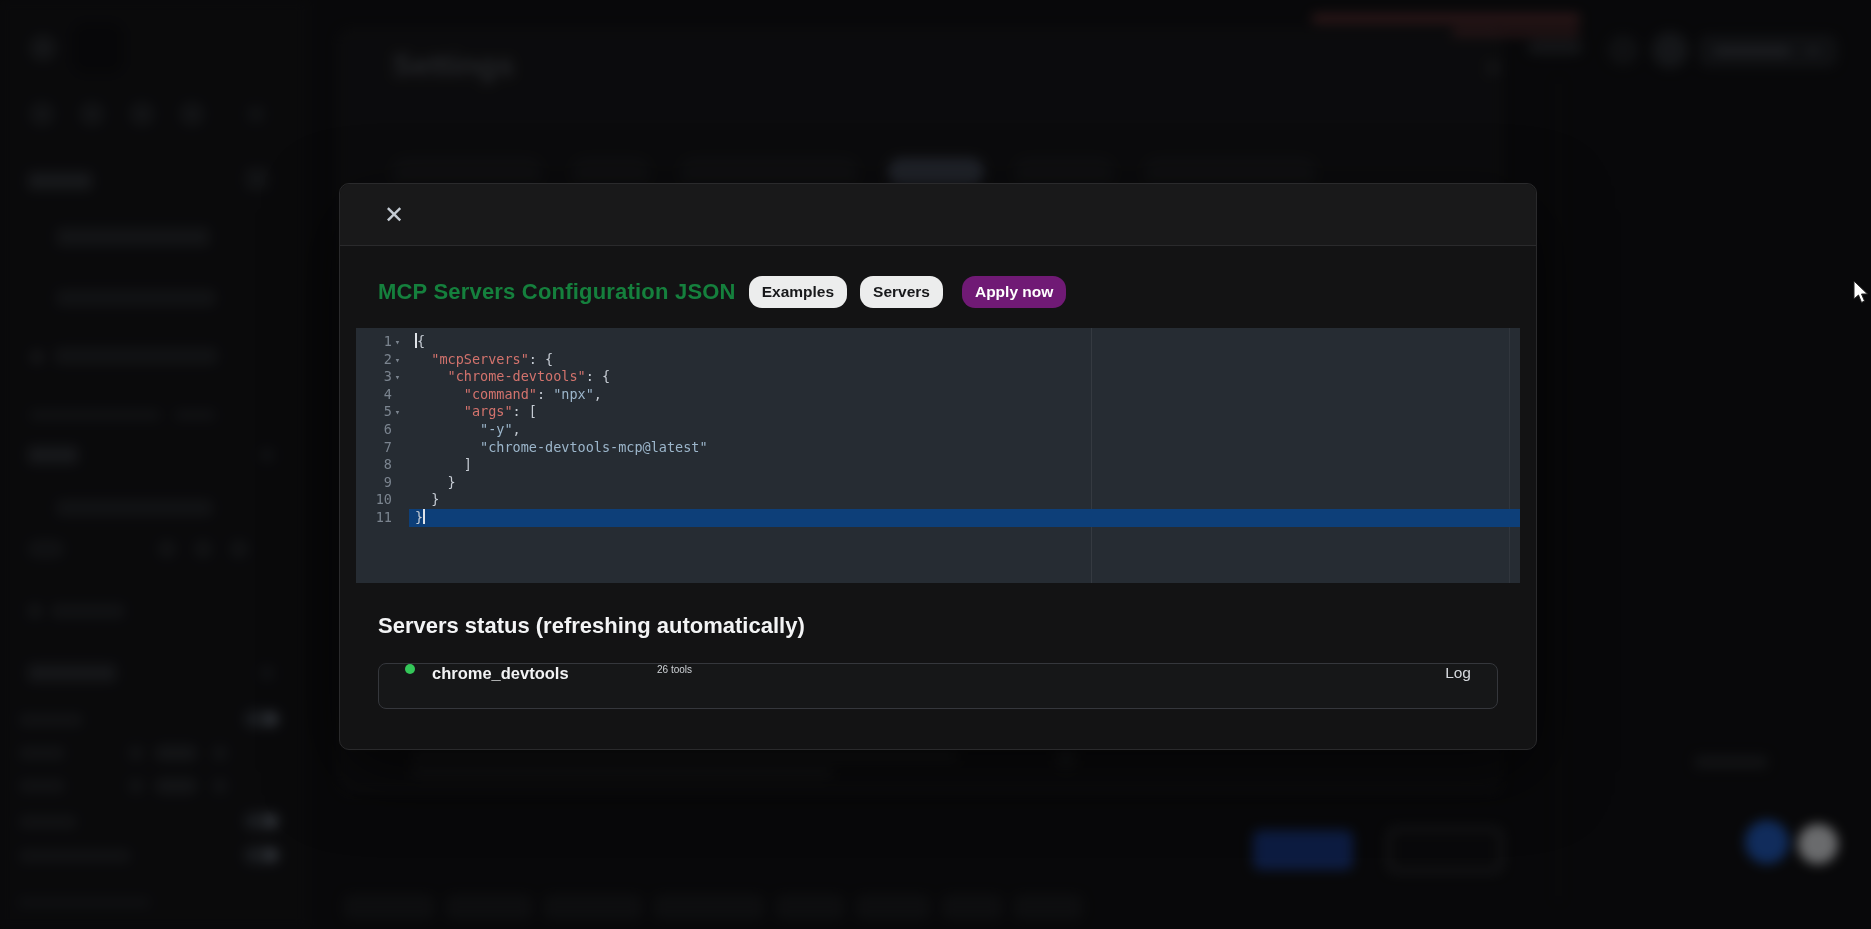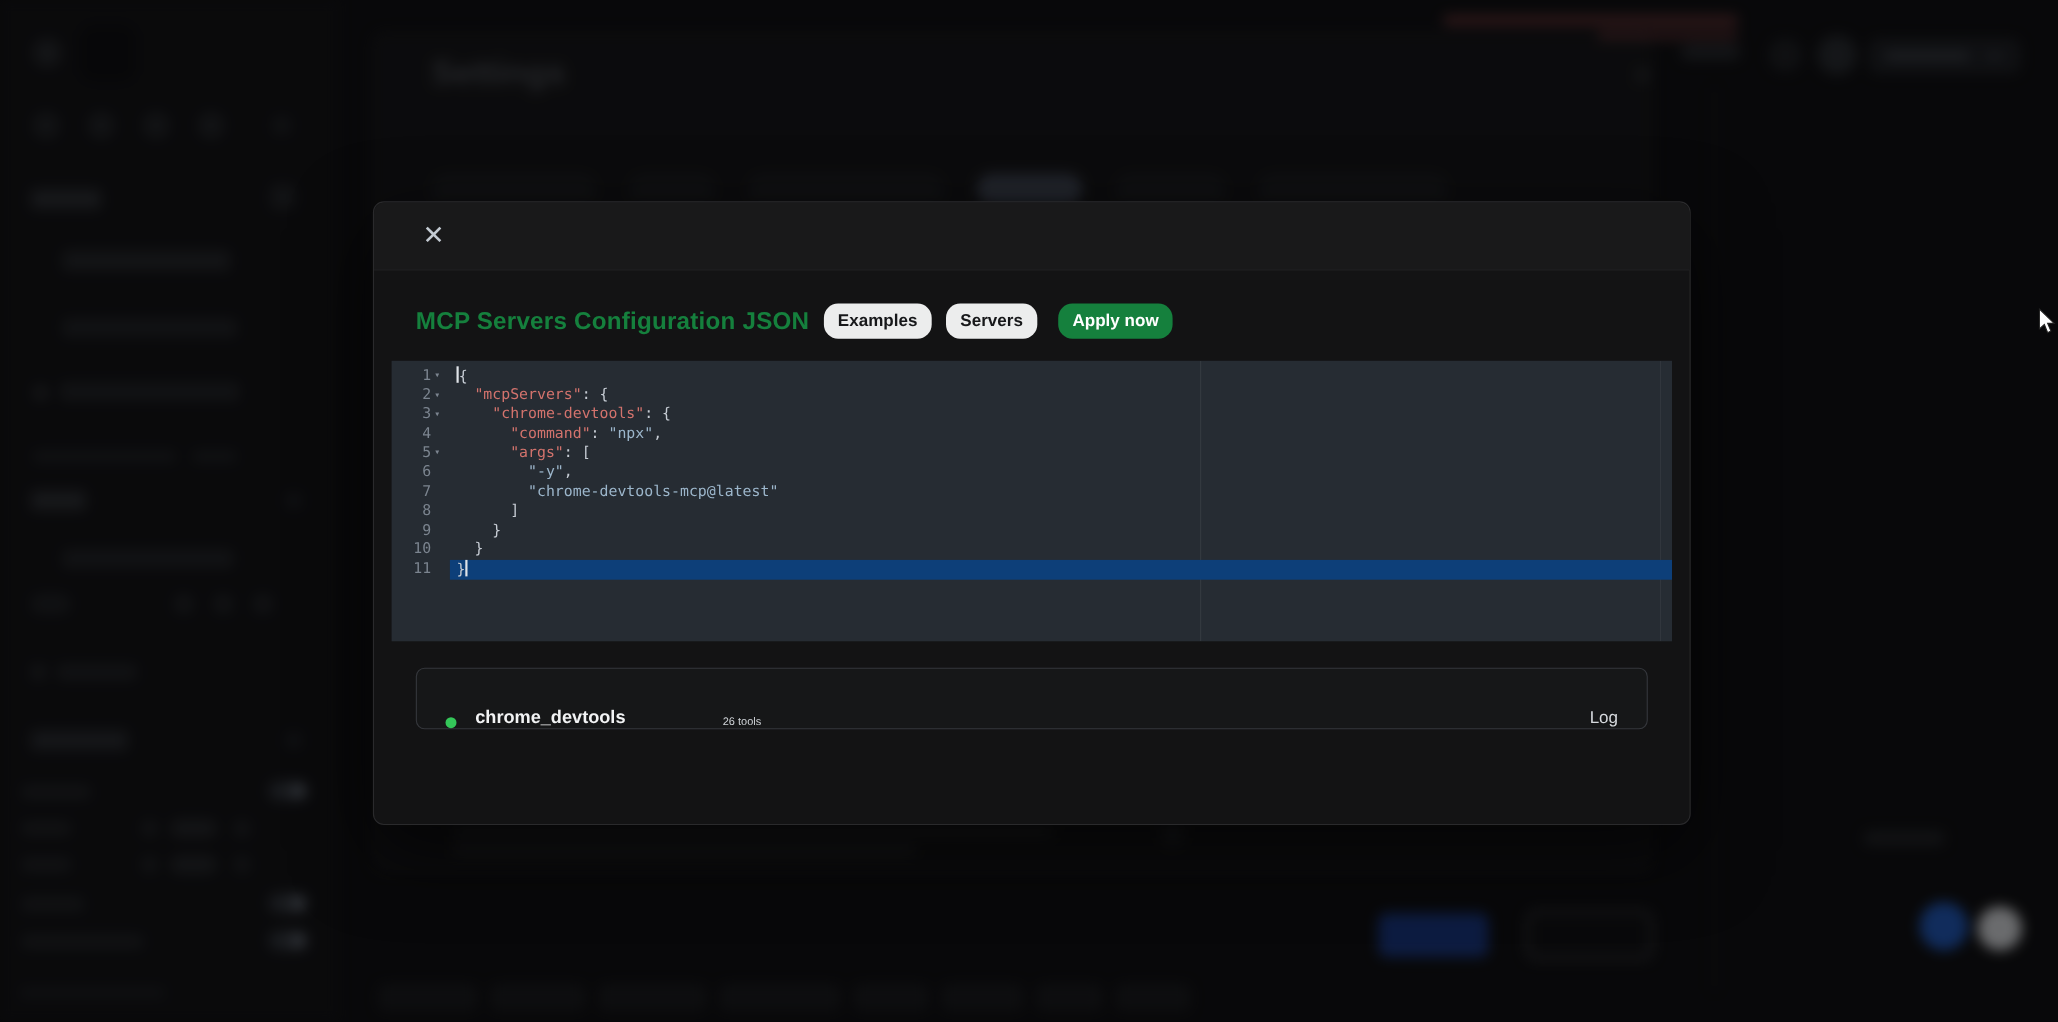--- a/index.html
+++ b/index.html
@@ -23,21 +23,21 @@
   .modal-title { font-size:25px; font-weight:bold; color:#828c99; letter-spacing:.3px; }
   .close-btn { font-size:24px; color:#c4cbd3; background:none; border:none; cursor:pointer;
                line-height:1; padding:4px 6px; }
   .modal-body { padding:26px 16px 0 16px; }
 
   .section-head { display:flex; align-items:center; gap:13px; margin:4px 0 20px 22px; }
   .section-title { font-size:22px; font-weight:bold; color:#15803d; letter-spacing:.2px; }
   .btn { border:none; border-radius:13px; font-family:"Liberation Sans",sans-serif;
          font-size:15.5px; font-weight:bold; padding:7px 13px; cursor:pointer; }
   .btn-light { background:#eceded; color:#17181a; }
-  .btn-primary { background:#15803d; color:#ffffff; margin-left:6px; }
+  .btn-primary { background:#701a75; color:#ffffff; margin-left:6px; }
 
   
   .editor { position:relative; height:255px; background:#262c33; overflow:hidden;
             font-family:"DejaVu Sans Mono", monospace; font-size:13.5px; line-height:17.6px;
             padding-top:5px; }
   .print-margin { position:absolute; left:735px; top:0; bottom:0; width:1px;
                   background:rgba(255,255,255,0.07); }
   .scroll-line { position:absolute; right:10px; top:0; bottom:0; width:1px;
                  background:rgba(255,255,255,0.05); }
   .code-line { display:flex; height:17.6px; white-space:pre; position:relative; }
@@ -52,22 +52,22 @@
   .ind { display:inline-block; width:2ch; border-left:1px dotted rgba(100,140,185,.45); }
   .ind.first { border-left:none; }
   .tk-key { color:#d3736d; }
   .tk-str { color:#9cb6cb; }
   .tk-pun { color:#c6ccd4; }
   .caret { display:inline-block; width:2px; height:15px; background:#dfe3e8;
            vertical-align:-2px; }
 
   
   .status-title { font-size:22px; font-weight:bold; color:#f3f4f5; margin:30px 0 0 22px; }
-  .server-row { margin:24px 22px 0 22px; height:56px; border:1px solid #35373c;
-                border-radius:8px; background:#161718; display:flex; align-items:flex-end;
+  .server-row { margin:24px 22px 0 22px; height:46px; border:1px solid #35373c;
+                border-radius:8px; background:#161718; display:flex; align-items:flex-start;
                 padding:0 26px; }
   .dot { width:10px; height:10px; border-radius:50%; background:#34c759; flex:0 0 10px; }
   .server-name { font-size:16.5px; font-weight:bold; color:#f2f3f4; margin-left:17px;
                  width:225px; }
   .server-tools { font-size:10px; color:#cfd3d7; }
   .server-log { margin-left:auto; font-size:15.5px; color:#d6d9dd; background:none;
                 border:none; cursor:pointer; font-family:"Liberation Sans",sans-serif; }
 
   
   .settings-title { position:absolute; left:392px; top:48px; font-size:31px; font-weight:bold;
@@ -207,20 +207,21 @@
           <div class="code-line"><span class="gutter">5<span class="fold">▾</span></span><span class="lc"><span class="ind first"></span><span class="ind"></span><span class="ind"></span><span class="tk-key">"args"</span><span class="tk-pun">: [</span></span></div>
           <div class="code-line"><span class="gutter">6<span class="fold empty">▾</span></span><span class="lc"><span class="ind first"></span><span class="ind"></span><span class="ind"></span><span class="ind"></span><span class="tk-str">"-y"</span><span class="tk-pun">,</span></span></div>
           <div class="code-line"><span class="gutter">7<span class="fold empty">▾</span></span><span class="lc"><span class="ind first"></span><span class="ind"></span><span class="ind"></span><span class="ind"></span><span class="tk-str">"chrome-devtools-mcp@latest"</span></span></div>
           <div class="code-line"><span class="gutter">8<span class="fold empty">▾</span></span><span class="lc"><span class="ind first"></span><span class="ind"></span><span class="ind"></span><span class="tk-pun">]</span></span></div>
           <div class="code-line"><span class="gutter">9<span class="fold empty">▾</span></span><span class="lc"><span class="ind first"></span><span class="ind"></span><span class="tk-pun">}</span></span></div>
           <div class="code-line"><span class="gutter">10<span class="fold empty">▾</span></span><span class="lc"><span class="ind first"></span><span class="tk-pun">}</span></span></div>
           <div class="code-line active"><span class="gutter">11<span class="fold empty">▾</span></span><span class="lc"><span class="tk-pun">}</span><span class="caret"></span></span></div>
         </div>
     </div>
 
+    <div class="status-title">Servers status (refreshing automatically)</div>
     <div>
         <div class="server-row">
           <span class="dot" style="background: rgb(52, 199, 89);"></span>
           <span class="server-name">chrome_devtools</span>
           <span class="server-tools">26 tools</span>
           <button class="server-log">Log</button>
         </div>
       </div>
   </div>
 </div>

